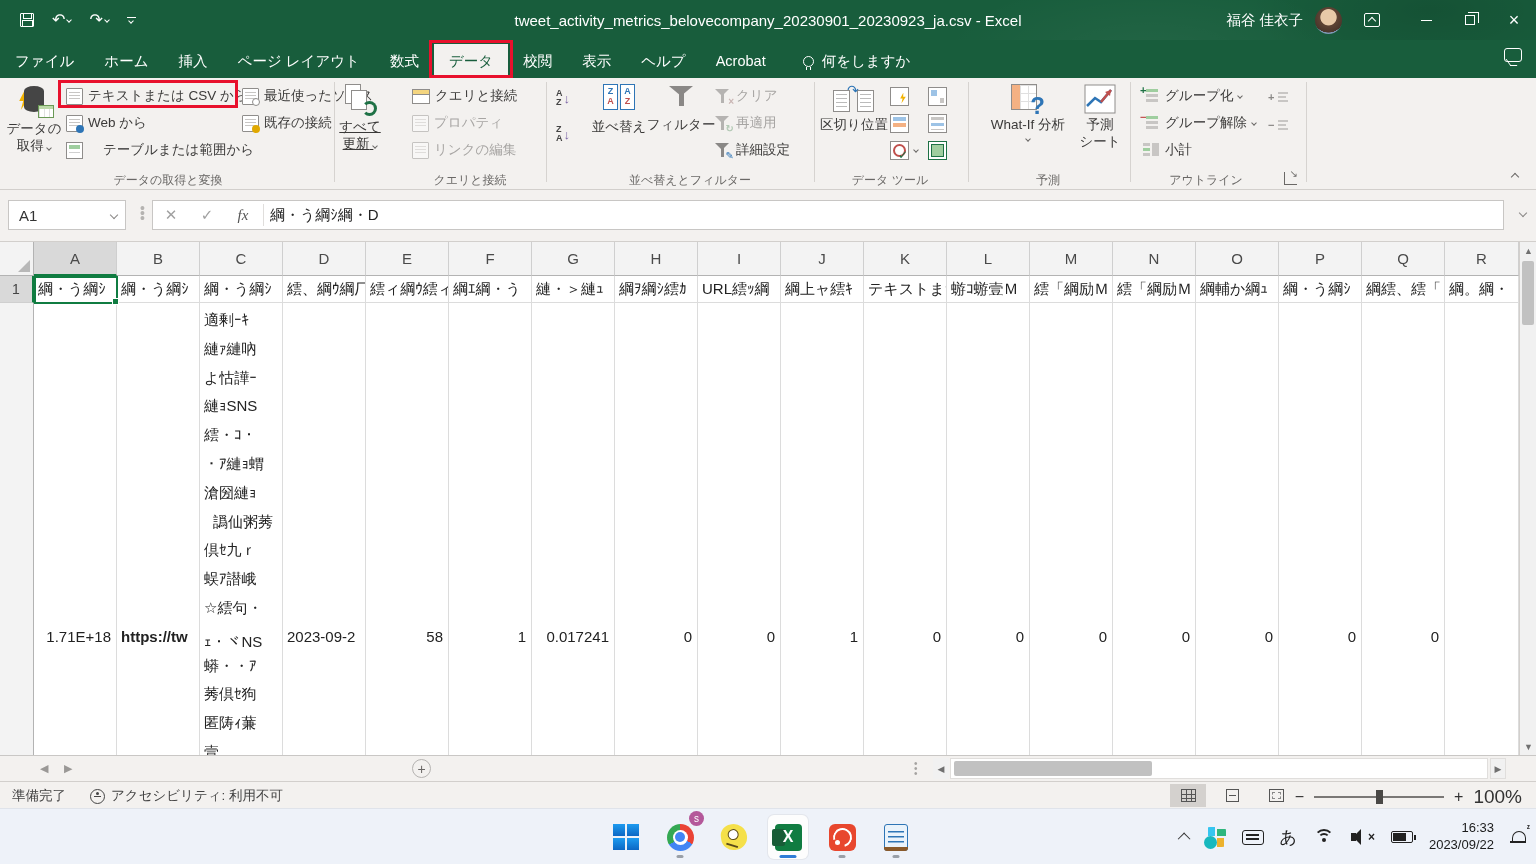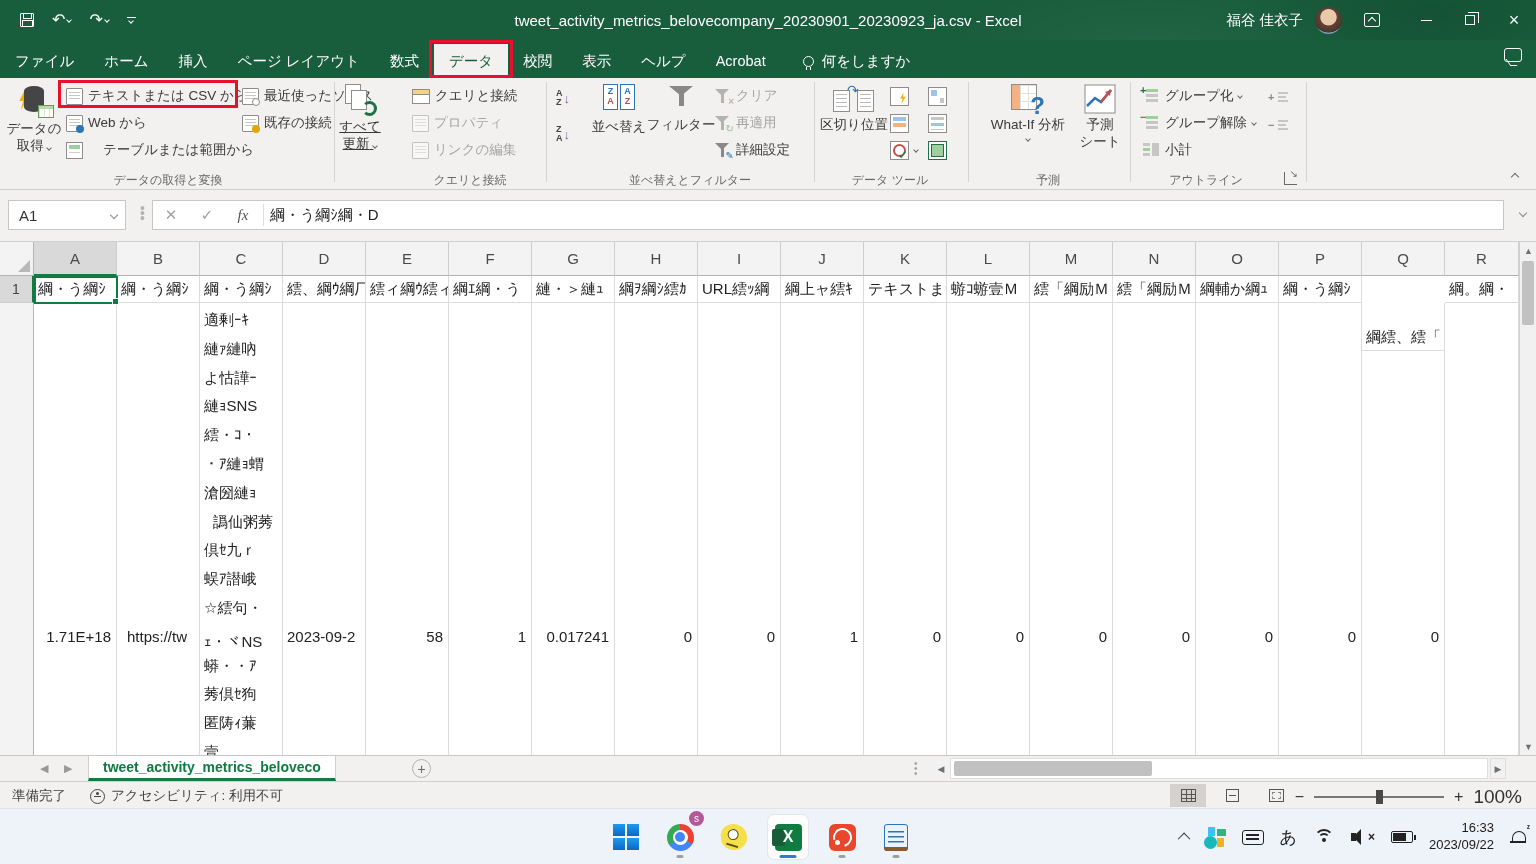--- a/index.html
+++ b/index.html
@@ -550,21 +550,21 @@
     <div id="rowhead-rest"></div>
     <div id="rowhead1">1</div>
     <div id="gen-cells">
         <div class="ch sel" style="left: 34px; width: 83px;">A</div>
         <div class="c1" style="left: 34px; width: 83px;">綱・う綱ｼ</div>
         <div class="c2col" style="left: 34px; width: 83px;"></div>
         <div class="dc r" style="left: 34px; width: 82px; top: 380.8px;">1.71E+18</div>
         <div class="ch" style="left: 117px; width: 83px;">B</div>
         <div class="c1" style="left: 117px; width: 83px;">綱・う綱ｼ</div>
         <div class="c2col" style="left: 117px; width: 83px;"></div>
-        <div class="dc l" style="left: 123px; width: 82px; top: 380.8px;">https://tw</div>
+        <div class="dc l" style="left: 117px; width: 82px; top: 380.8px; font-weight: bold;">https://tw</div>
         <div class="ch" style="left: 200px; width: 83px;">C</div>
         <div class="c1" style="left: 200px; width: 83px;">綱・う綱ｼ</div>
         <div class="c2col" style="left: 200px; width: 83px;"></div>
         <div class="ch" style="left: 283px; width: 83px;">D</div>
         <div class="c1" style="left: 283px; width: 83px;">繧、綱ｳ綱厂</div>
         <div class="c2col" style="left: 283px; width: 83px;"></div>
         <div class="dc l" style="left: 283px; width: 82px; top: 380.8px;">2023-09-2</div>
         <div class="ch" style="left: 366px; width: 83px;">E</div>
         <div class="c1" style="left: 366px; width: 83px;">繧ィ綱ｳ繧ィ</div>
         <div class="c2col" style="left: 366px; width: 83px;"></div>
@@ -607,21 +607,21 @@
         <div class="dc r" style="left: 1113px; width: 82px; top: 380.8px;">0</div>
         <div class="ch" style="left: 1196px; width: 83px;">O</div>
         <div class="c1" style="left: 1196px; width: 83px;">綱輔か綱ｭ</div>
         <div class="c2col" style="left: 1196px; width: 83px;"></div>
         <div class="dc r" style="left: 1196px; width: 82px; top: 380.8px;">0</div>
         <div class="ch" style="left: 1279px; width: 83px;">P</div>
         <div class="c1" style="left: 1279px; width: 83px;">綱・う綱ｼ</div>
         <div class="c2col" style="left: 1279px; width: 83px;"></div>
         <div class="dc r" style="left: 1279px; width: 82px; top: 380.8px;">0</div>
         <div class="ch" style="left: 1362px; width: 83px;">Q</div>
-        <div class="c1" style="left: 1362px; width: 83px; margin-top: 48px;">綱繧、繧「</div>
+        <div class="c1" style="left: 1362px; width: 83px;">綱繧、繧「</div>
         <div class="c2col" style="left: 1362px; width: 83px;"></div>
         <div class="dc r" style="left: 1362px; width: 82px; top: 380.8px;">0</div>
         <div class="ch" style="left: 1445px; width: 74px;">R</div>
         <div class="c1" style="left: 1445px; width: 74px;">綱。綱・</div>
         <div class="c2col" style="left: 1445px; width: 74px;"></div>
         <div class="c2line" style="left: 200px; top: 64px;">適剰ｰｷ</div>
         <div class="c2line" style="left: 200px; top: 92.8px;">縺ｧ縺吶</div>
         <div class="c2line" style="left: 200px; top: 121.6px;">よ怙譁ｰ</div>
         <div class="c2line" style="left: 200px; top: 150.4px;">縺ｮSNS</div>
         <div class="c2line" style="left: 200px; top: 179.2px;">繧・ｺ・</div>
@@ -641,21 +641,20 @@
   </div>
   <div id="vscroll">
     <span class="varrow" style="top:0;">▲</span>
     <div id="vthumb"></div>
     <span class="varrow" style="bottom:0;">▼</span>
   </div>
 
   <div id="tabbar">
     <span class="tnav" style="left:40px;">◀</span>
     <span class="tnav" style="left:64px;">▶</span>
-    <div id="sheet-tab">tweet_activity_metrics_beloveco</div>
     <span id="addsheet">+</span>
     <span id="tab-splitter">•<br>•<br>•</span>
     <span id="hscroll-left">◀</span>
     <div id="hscroll-track">
         <div id="hscroll-thumb"></div>
       </div>
     <span id="hscroll-right">▶</span>
   </div>
 
   <div id="statusbar">

